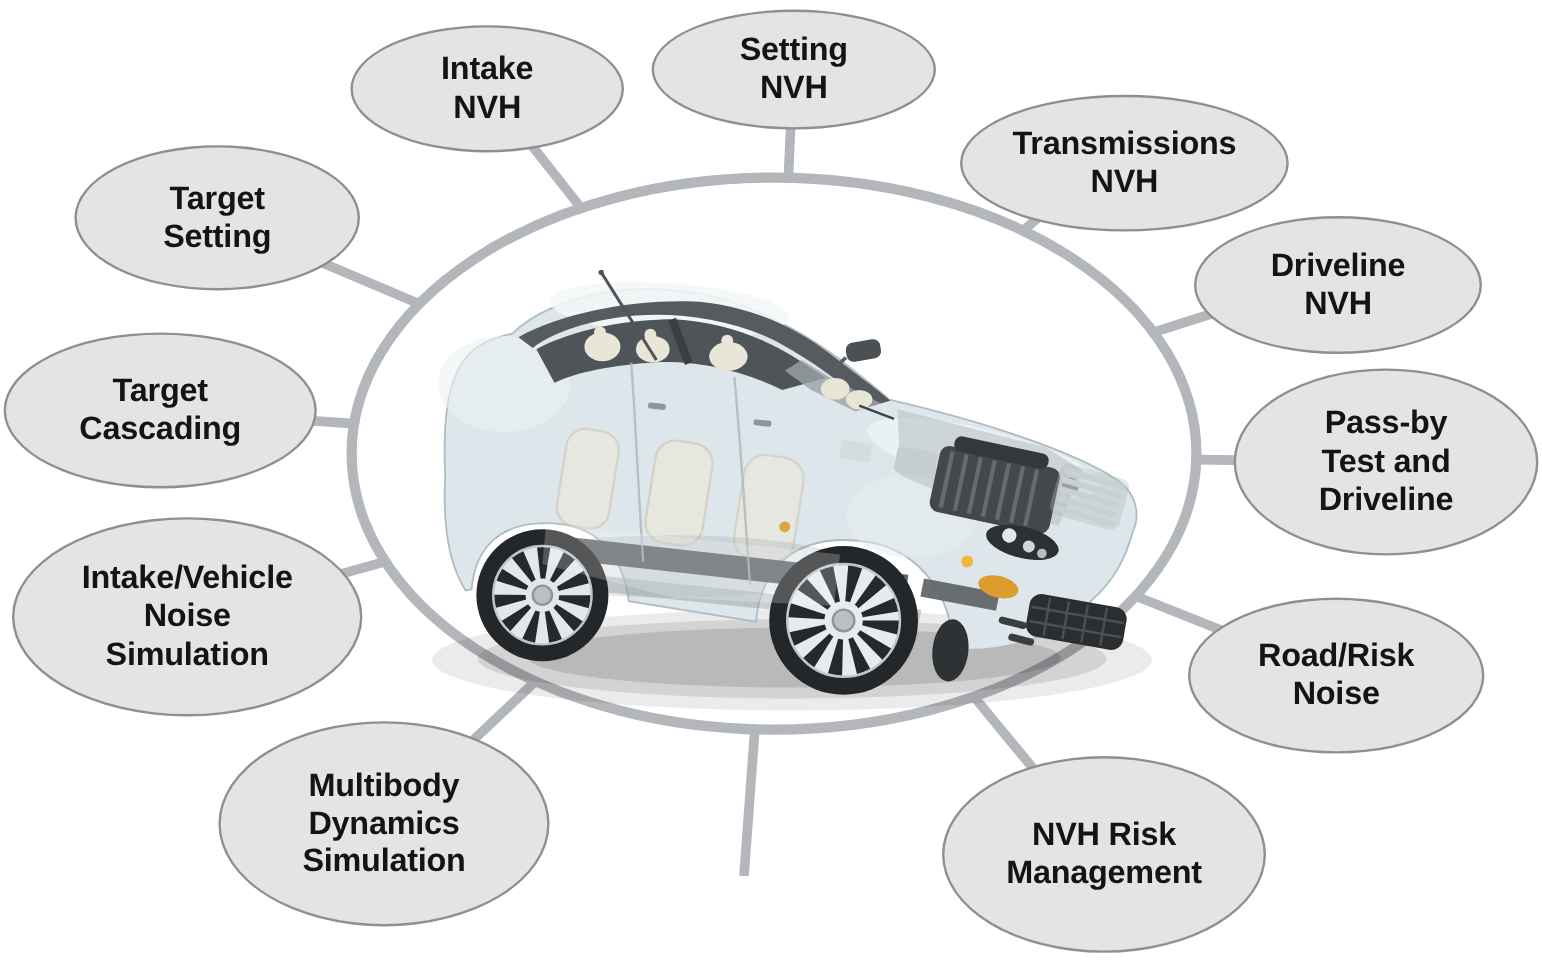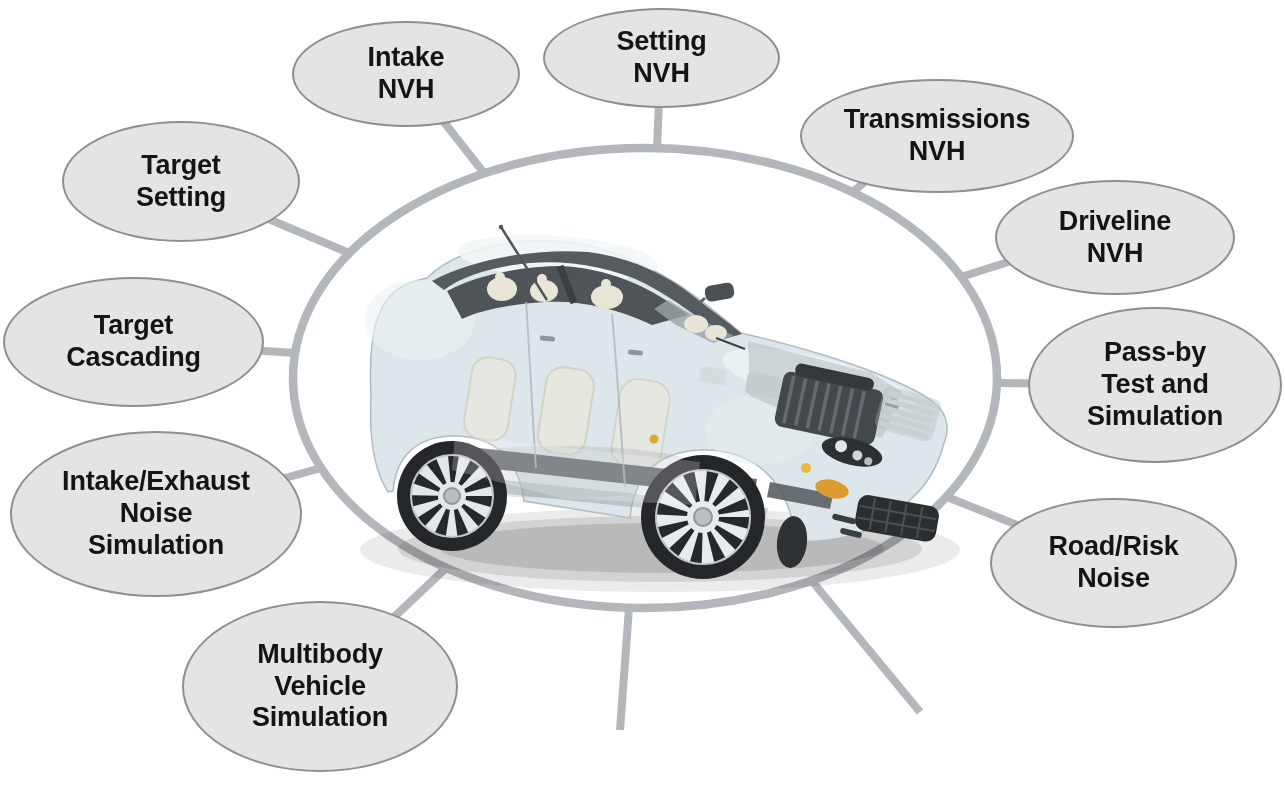--- a/index.html
+++ b/index.html
@@ -217,33 +217,37 @@
     <span class="node-label">Transmissions
 NVH</span>
   </div>
   <div class="node" style="left:995px;top:180px;width:240px;height:115px">
     <span class="node-label">Driveline
 NVH</span>
   </div>
   <div class="node" style="left:1028px;top:307px;width:254px;height:156px">
     <span class="node-label">Pass-by
 Test and
-Simulation</span>
+Driveline</span>
   </div>
   <div class="node" style="left:990px;top:498px;width:247px;height:130px">
     <span class="node-label">Road/Risk
 Noise</span>
   </div>
+  <div class="node" style="left:785px;top:630px;width:270px;height:164px">
+    <span class="node-label">NVH Risk
+Management</span>
+  </div>
   <div class="node" style="left:182px;top:601px;width:276px;height:171px">
     <span class="node-label">Multibody
-Vehicle
+Dynamics
 Simulation</span>
   </div>
   <div class="node" style="left:10px;top:431px;width:292px;height:166px">
-    <span class="node-label">Intake/Exhaust
+    <span class="node-label">Intake/Vehicle
 Noise
 Simulation</span>
   </div>
   <div class="node" style="left:3px;top:277px;width:261px;height:130px">
     <span class="node-label">Target
 Cascading</span>
   </div>
   <div class="node" style="left:62px;top:121px;width:238px;height:121px">
     <span class="node-label">Target
 Setting</span>

